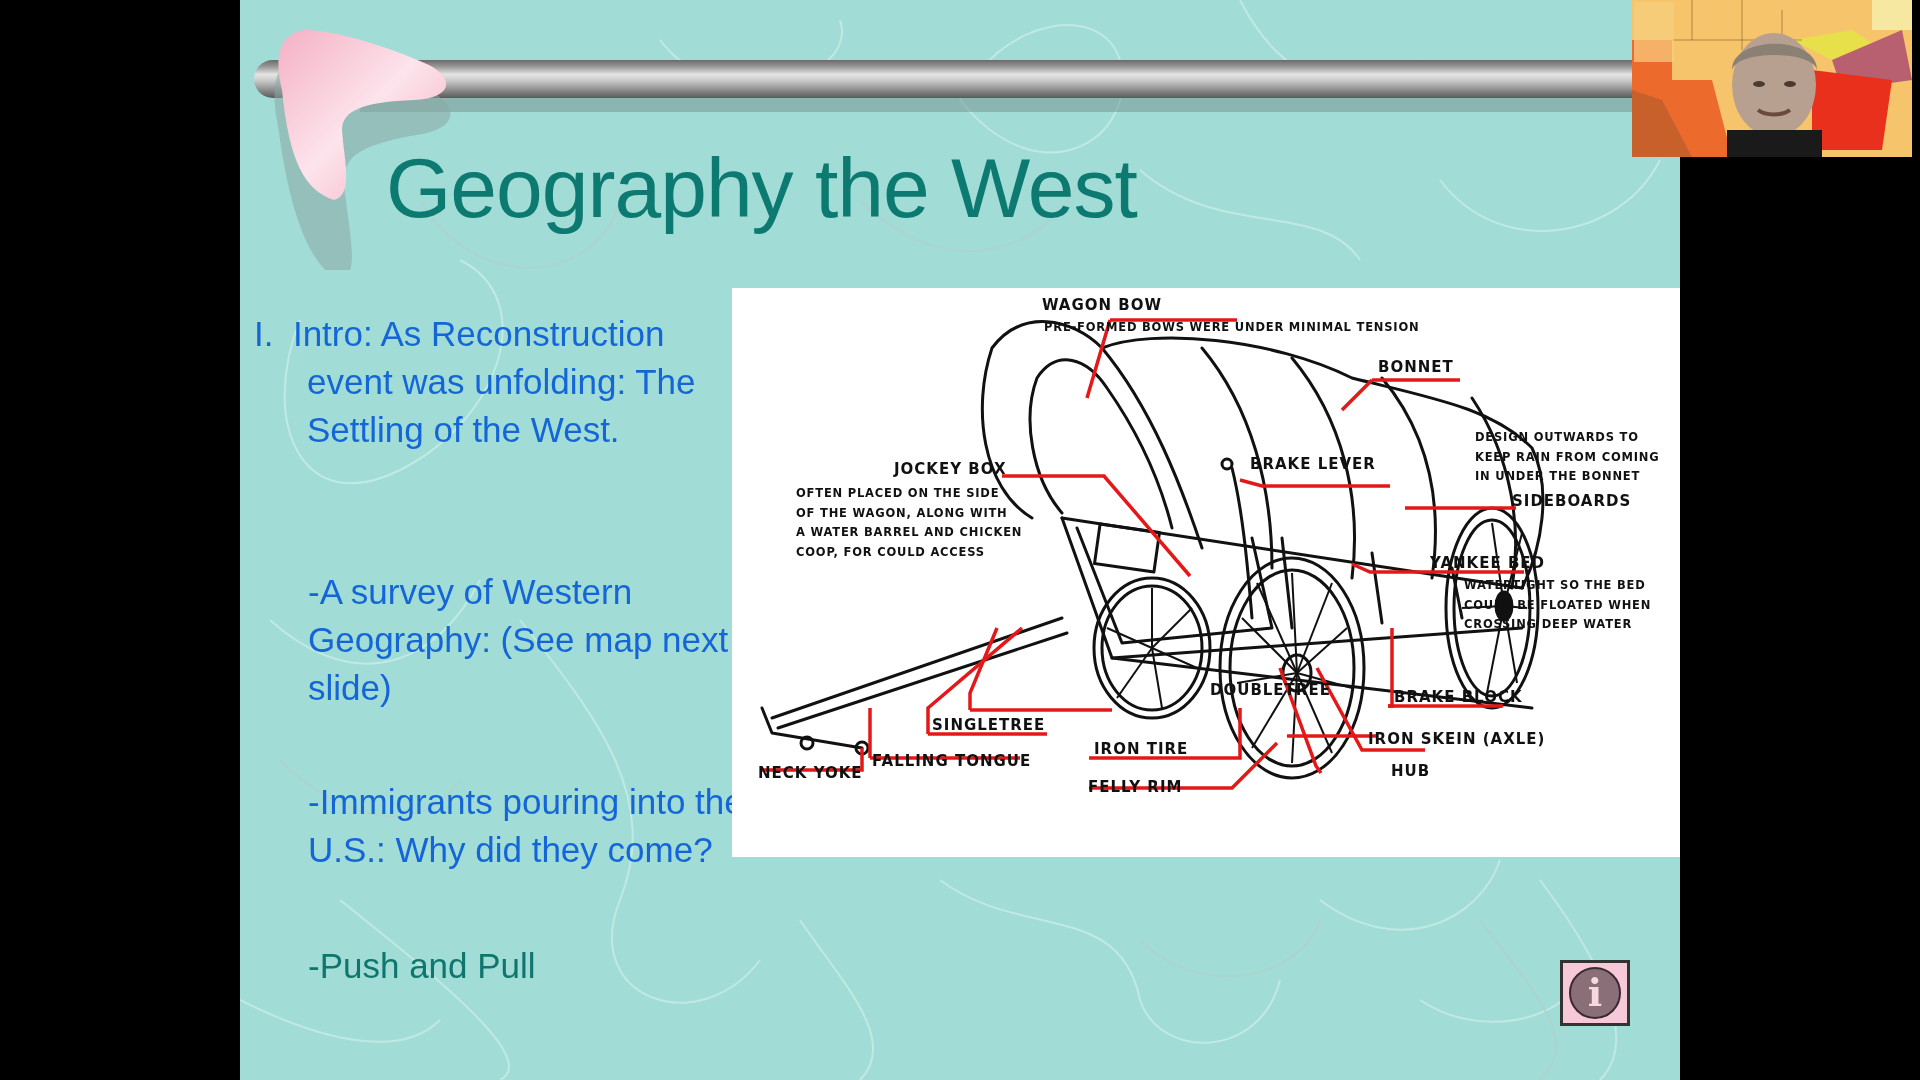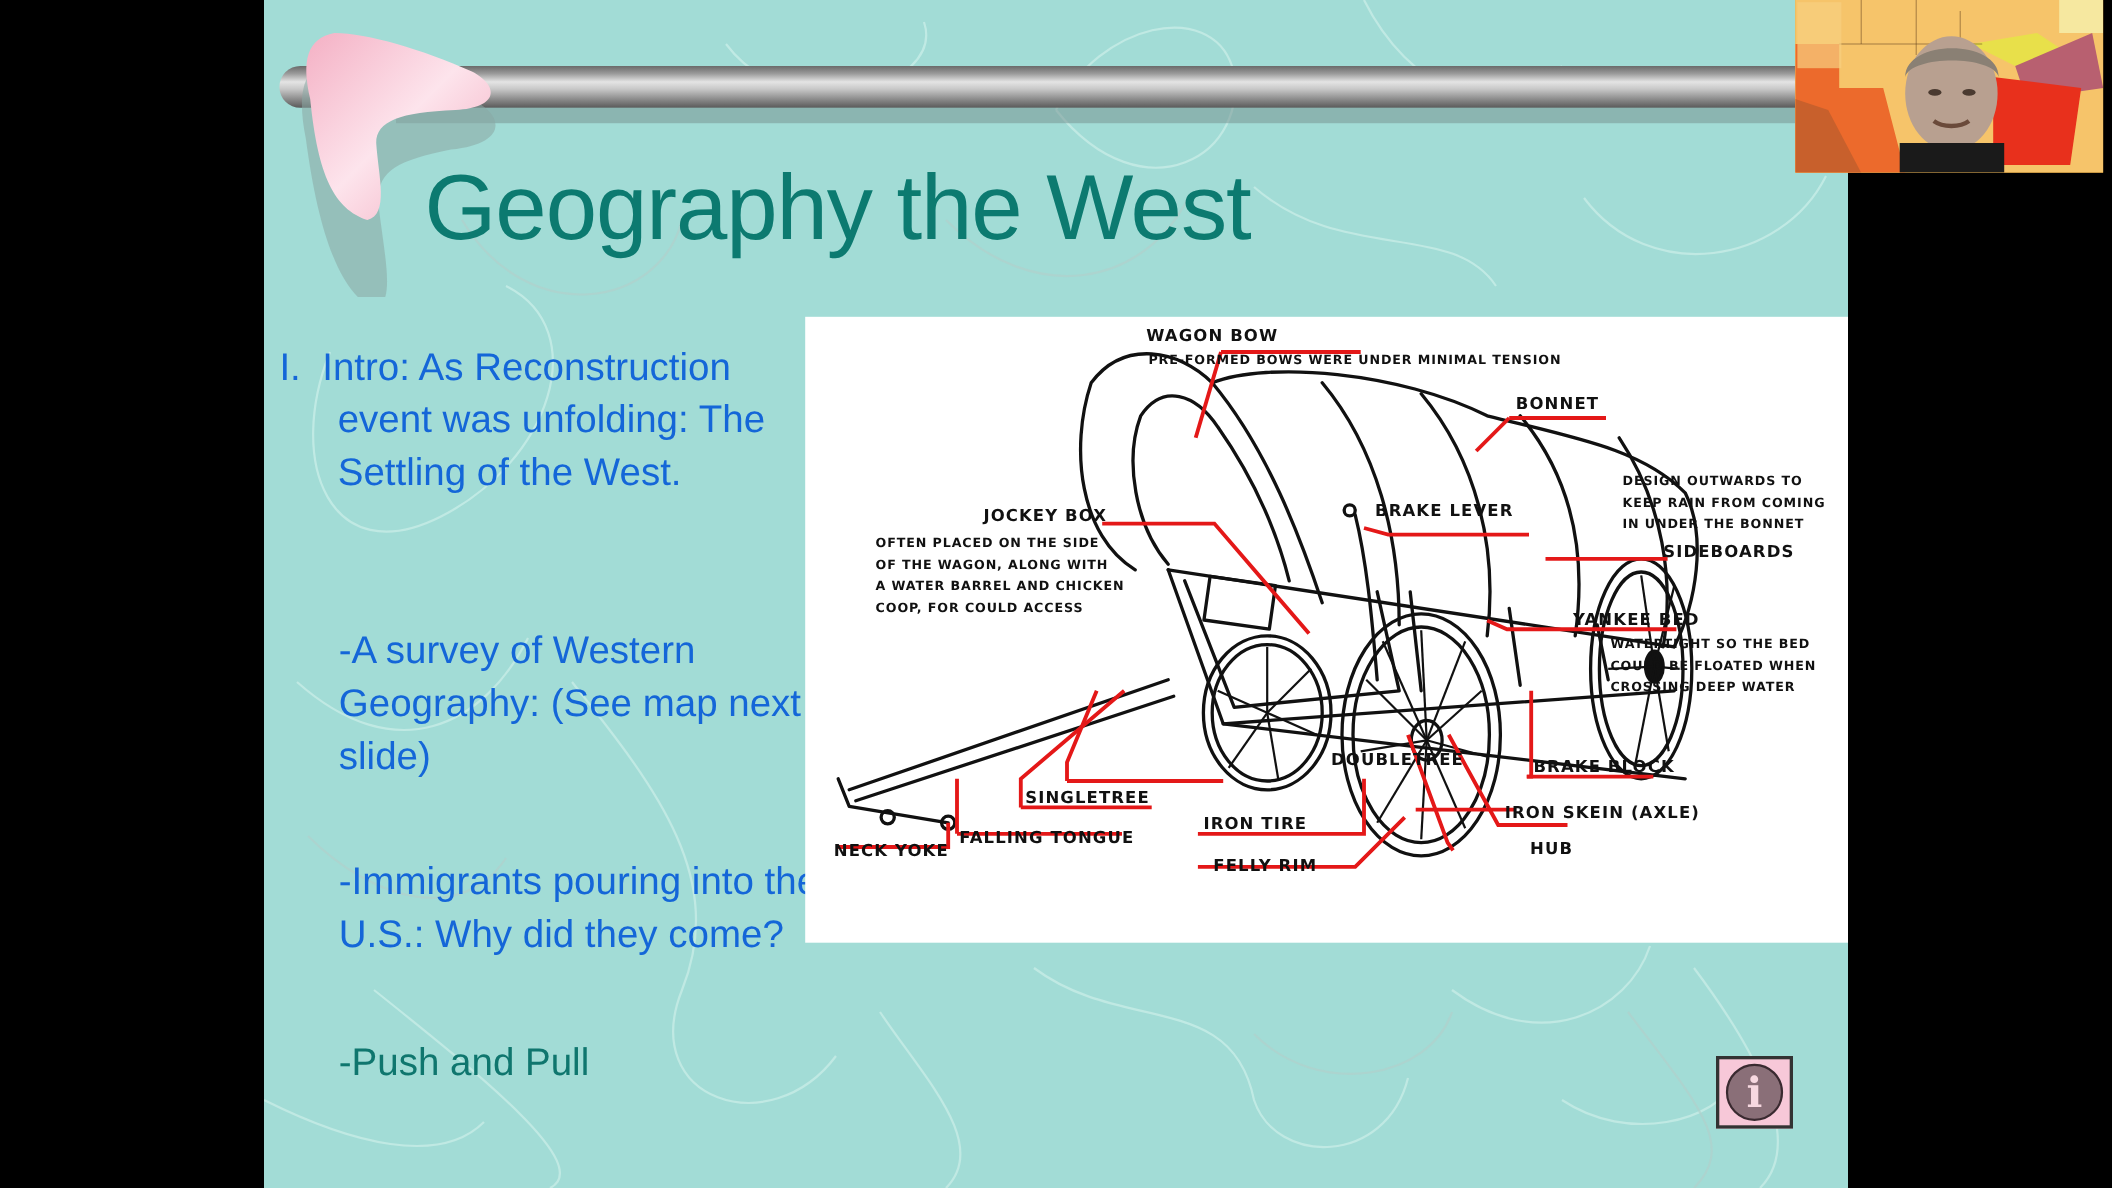--- a/index.html
+++ b/index.html
@@ -214,21 +214,21 @@
     </div>
     <div class="lbl" style="left:662px;top:400px;">BRAKE BLOCK</div>
     <div class="lbl" style="left:478px;top:393px;">DOUBLETREE</div>
 
     <div class="lbl" style="left:200px;top:428px;">SINGLETREE</div>
     <div class="lbl" style="left:636px;top:442px;">IRON SKEIN (AXLE)</div>
     <div class="lbl" style="left:362px;top:452px;">IRON TIRE</div>
     <div class="lbl" style="left:140px;top:464px;">FALLING TONGUE</div>
     <div class="lbl" style="left:26px;top:476px;">NECK YOKE</div>
     <div class="lbl" style="left:627px;top:474px;margin-left:32px;">HUB</div>
-    <div class="lbl" style="left:371px;top:490px;">FELLY RIM</div>
+    <div class="lbl" style="left:356px;top:490px;">FELLY RIM</div>
   </div>
 
   <div class="info-btn">
     <div class="circle">i</div>
   </div>
 </div>
 
 <div class="webcam">
   <svg width="280" height="157" viewBox="0 0 280 157">
     <rect x="0" y="0" width="280" height="157" fill="#f6c46a"></rect>

